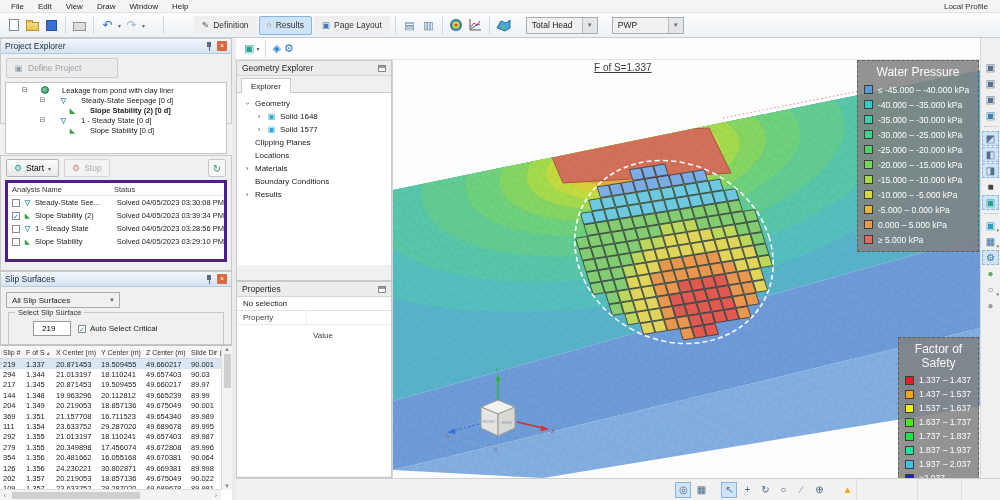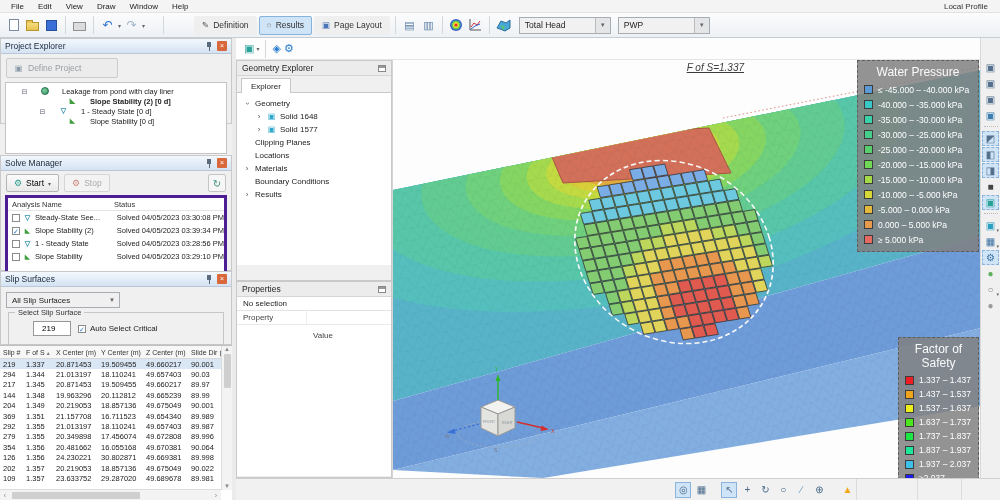--- a/index.html
+++ b/index.html
@@ -13,21 +13,21 @@
 .menubar .spacer{flex:1;}
 .profile{padding-right:8px;color:#333;}
 
 
 .toolbar{position:absolute;left:0;top:13px;width:1000px;height:25px;background:linear-gradient(#fbfcfd,#eef1f4);border-bottom:1px solid #c6cdd4;display:flex;align-items:center;padding:0 5px;gap:2px;}
 .tsep{width:1px;height:18px;background:#d4d8dc;margin:0 3px;}
 .ticon{width:17px;height:17px;display:flex;align-items:center;justify-content:center;font-size:11px;color:#5b7fa6;}
 .tbtn{height:19px;display:flex;align-items:center;gap:4px;padding:0 7px;border:1px solid transparent;border-radius:2px;font-size:8.5px;color:#333;}
 .tbtn.sel{background:#cfe4f7;border-color:#86b3dc;}
 .caret{font-size:6px;color:#666;}
-.tselect{width:92px;height:17px;border:1px solid #a8adb3;background:#f1f1f1;display:flex;align-items:center;font-size:8.5px;padding-left:5px;position:relative;margin-left:5px;color:#222;}
+.tselect{width:72px;height:17px;border:1px solid #a8adb3;background:#f1f1f1;display:flex;align-items:center;font-size:8.5px;padding-left:5px;position:relative;margin-left:12px;color:#222;}
 .tselect .arrowbox{position:absolute;right:0;top:0;width:15px;height:100%;background:#e3e5e7;border-left:1px solid #bbb;display:flex;align-items:center;justify-content:center;color:#666;font-size:6px;}
 .icon-page{width:10px;height:12px;background:#fff;border:1px solid #7a8aa0;}
 .icon-folder{position:relative;width:13px;height:9px;background:linear-gradient(#f5dc82,#e8c34e);border:1px solid #b89430;margin-top:2px;}
 .icon-folder::before{content:"";position:absolute;top:-3px;left:-1px;width:5px;height:2px;background:#e8c34e;border:1px solid #b89430;border-bottom:none;}
 .icon-save{width:11px;height:11px;background:#3a6fd8;border:1px solid #27509c;}
 .icon-print{width:13px;height:9px;background:#dcdcdc;border:1px solid #909090;margin-top:3px;}
 .uicon{font-size:12px;color:#2a6fd0;}
 .uicon.dis{color:#9fb3cc;}
 
 
@@ -39,21 +39,21 @@
 .pin::after{content:"";position:absolute;left:3.5px;top:5px;width:1px;height:4px;background:#5a6b7d;}
 .closebox{width:10px;height:10px;background:#d9683c;color:#fff;font-size:7px;line-height:10px;text-align:center;border-radius:1px;}
 .ghdr{height:15px;background:#ececec;border-bottom:1px solid #d5d5d5;display:flex;align-items:center;padding:0 5px;font-size:8.5px;color:#222;gap:16px;}
 .ghdr .t{flex:1;}
 .winicon{width:8px;height:7px;border:1px solid #888;position:relative;background:#fff;}
 .winicon::before{content:"";position:absolute;left:0;top:0;right:0;height:2px;background:#999;}
 
 
 .pe-btn{margin:4px 5px;height:20px;width:112px;background:#ececec;border:1px solid #cccccc;color:#9aa0a6;display:flex;align-items:center;gap:5px;padding:0 7px;font-size:8.5px;border-radius:2px;}
 .tree{background:#fff;border:1px solid #c4c4c4;margin:0 4px 4px;padding:3px 2px;overflow:hidden;}
-.trow{display:flex;align-items:center;height:10px;font-size:7.5px;gap:13px;white-space:nowrap;}
+.trow{display:flex;height:10px;font-size:7.5px;gap:13px;white-space:nowrap;}
 .trow.b{font-weight:bold;}
 .exp{width:7px;font-size:7px;line-height:7px;color:#667;text-align:center;}
 .si{width:9px;height:9px;display:inline-flex;align-items:center;justify-content:center;font-size:8px;flex:none;}
 .i-globe{width:8px;height:8px;border-radius:50%;background:radial-gradient(circle at 35% 35%,#7fd0a0,#2f8f5f);border:1px solid #256f4a;}
 .i-geo{width:8px;height:8px;border-radius:50%;background:radial-gradient(circle at 35% 35%,#eedd6a,#b09a28);border:1px solid #8f7c1e;}
 .i-seep{color:#2f8fae;font-weight:bold;font-size:7px;}
 .i-slope{color:#3f9f3f;font-size:7px;}
 .i-fold{width:9px;height:7px;background:#f0d070;border:1px solid #b09030;}
 .i-solid{color:#2fa8cc;font-size:8px;}
 .i-cube{color:#8a9aa8;font-size:8px;}
@@ -111,21 +111,21 @@
 .chev.open{transform:rotate(90deg);}
 
 .prop-status{height:14px;background:#fff;border-bottom:1px solid #e3e3e3;display:flex;align-items:center;padding:0 6px;font-size:8px;}
 .prop-head{display:flex;height:14px;background:#fff;border-bottom:1px solid #eaeaea;font-size:8px;color:#444;align-items:center;}
 .prop-head .pc1{width:70px;padding-left:6px;border-right:1px solid #eee;height:100%;display:flex;align-items:center;}
 .prop-head .pc2{padding-left:6px;margin-top:36px;}
 .prop-body{background:#fff;height:151px;}
 
 
 .viewport{position:absolute;left:392px;top:60px;width:588px;height:418px;background:#fdfdfd;border-left:1px solid #d5d5d5;overflow:hidden;}
-.foslabel{position:absolute;left:201px;top:2px;width:150px;text-align:right;font-size:10px;color:#3c3c3c;text-decoration:underline;font-style:italic;}
+.foslabel{position:absolute;left:201px;top:2px;width:150px;text-align:left;font-size:10px;color:#3c3c3c;text-decoration:underline;}
 .legend{position:absolute;background:rgba(128,128,128,0.85);border:1px dashed #5e5e5e;color:#fff;padding:3px 6px 4px;}
 .legend .lt{text-align:center;font-size:12px;margin:1px 0 3px;color:#fafafa;}
 .lrow{display:flex;align-items:center;gap:5px;height:15px;font-size:8.5px;white-space:nowrap;}
 .lrow.s14{height:14px;}
 .sw{width:9px;height:9px;border:1px solid #3c3c3c;flex:none;}
 #wp-legend{left:464px;top:0px;width:122px;}
 #fos-legend{left:505px;top:277px;width:81px;}
 
 
 .rstrip{position:absolute;left:980px;top:38px;width:20px;height:440px;background:#f0f0f0;border-left:1px solid #d8d8d8;display:flex;flex-direction:column;align-items:center;padding-top:22px;gap:1px;}
@@ -236,20 +236,26 @@
       <span class="si i-cube">▣</span>
       <span>Define Project</span>
     </button>
     <div class="tree" id="pe-tree" style="height:72px;">
         <div class="trow">
           <span style="width: 0px; flex: 0 0 auto;"></span>
           <span class="exp">⊟</span>
           <span class="si i-globe"></span>
           <span>Leakage from pond with clay liner</span>
         </div>
+        <div class="trow">
+          <span style="width: 18px; flex: 0 0 auto;"></span>
+          <span class="exp">⊟</span>
+          <span class="si i-seep">▽</span>
+          <span>Steady-State Seepage [0 d]</span>
+        </div>
         <div class="trow b">
           <span style="width: 27px; flex: 0 0 auto;"></span>
           <span class="exp"></span>
           <span class="si i-slope">◣</span>
           <span>Slope Stability (2) [0 d]</span>
         </div>
         <div class="trow">
           <span style="width: 18px; flex: 0 0 auto;"></span>
           <span class="exp">⊟</span>
           <span class="si i-seep">▽</span>
@@ -258,25 +264,20 @@
         <div class="trow">
           <span style="width: 27px; flex: 0 0 auto;"></span>
           <span class="exp"></span>
           <span class="si i-slope">◣</span>
           <span>Slope Stability [0 d]</span>
         </div>
       </div>
   </div>
 
   <div class="panel" style="left:0;top:155px;width:232px;height:116px;">
-    <div class="phdr">
-      <span class="t">Solve Manager</span>
-      <span class="pin"></span>
-      <span class="closebox">×</span>
-    </div>
     <div class="sm-toolbar">
       <button class="sm-btn">
           <span class="gear" style="color:#2a9f8f;">⚙</span>
           <span>Start</span>
           <span class="caret">▾</span>
         </button>
       <button class="sm-btn dis">
           <span class="gear" style="color:#cc8a7a;">⚙</span>
           <span>Stop</span>
         </button>
@@ -386,20 +387,28 @@
           <span class="c4">49.675049</span>
           <span class="c5">90.001</span>
         </div>
         <div class="st-row">
           <span class="c0">369</span>
           <span class="c1">1.351</span>
           <span class="c2">21.157708</span>
           <span class="c3">16.711523</span>
           <span class="c4">49.654340</span>
           <span class="c5">89.989</span>
+        </div>
+        <div class="st-row">
+          <span class="c0">111</span>
+          <span class="c1">1.354</span>
+          <span class="c2">23.633752</span>
+          <span class="c3">29.287020</span>
+          <span class="c4">49.689678</span>
+          <span class="c5">89.995</span>
         </div>
         <div class="st-row">
           <span class="c0">292</span>
           <span class="c1">1.355</span>
           <span class="c2">21.013197</span>
           <span class="c3">18.110241</span>
           <span class="c4">49.657403</span>
           <span class="c5">89.987</span>
         </div>
         <div class="st-row">

